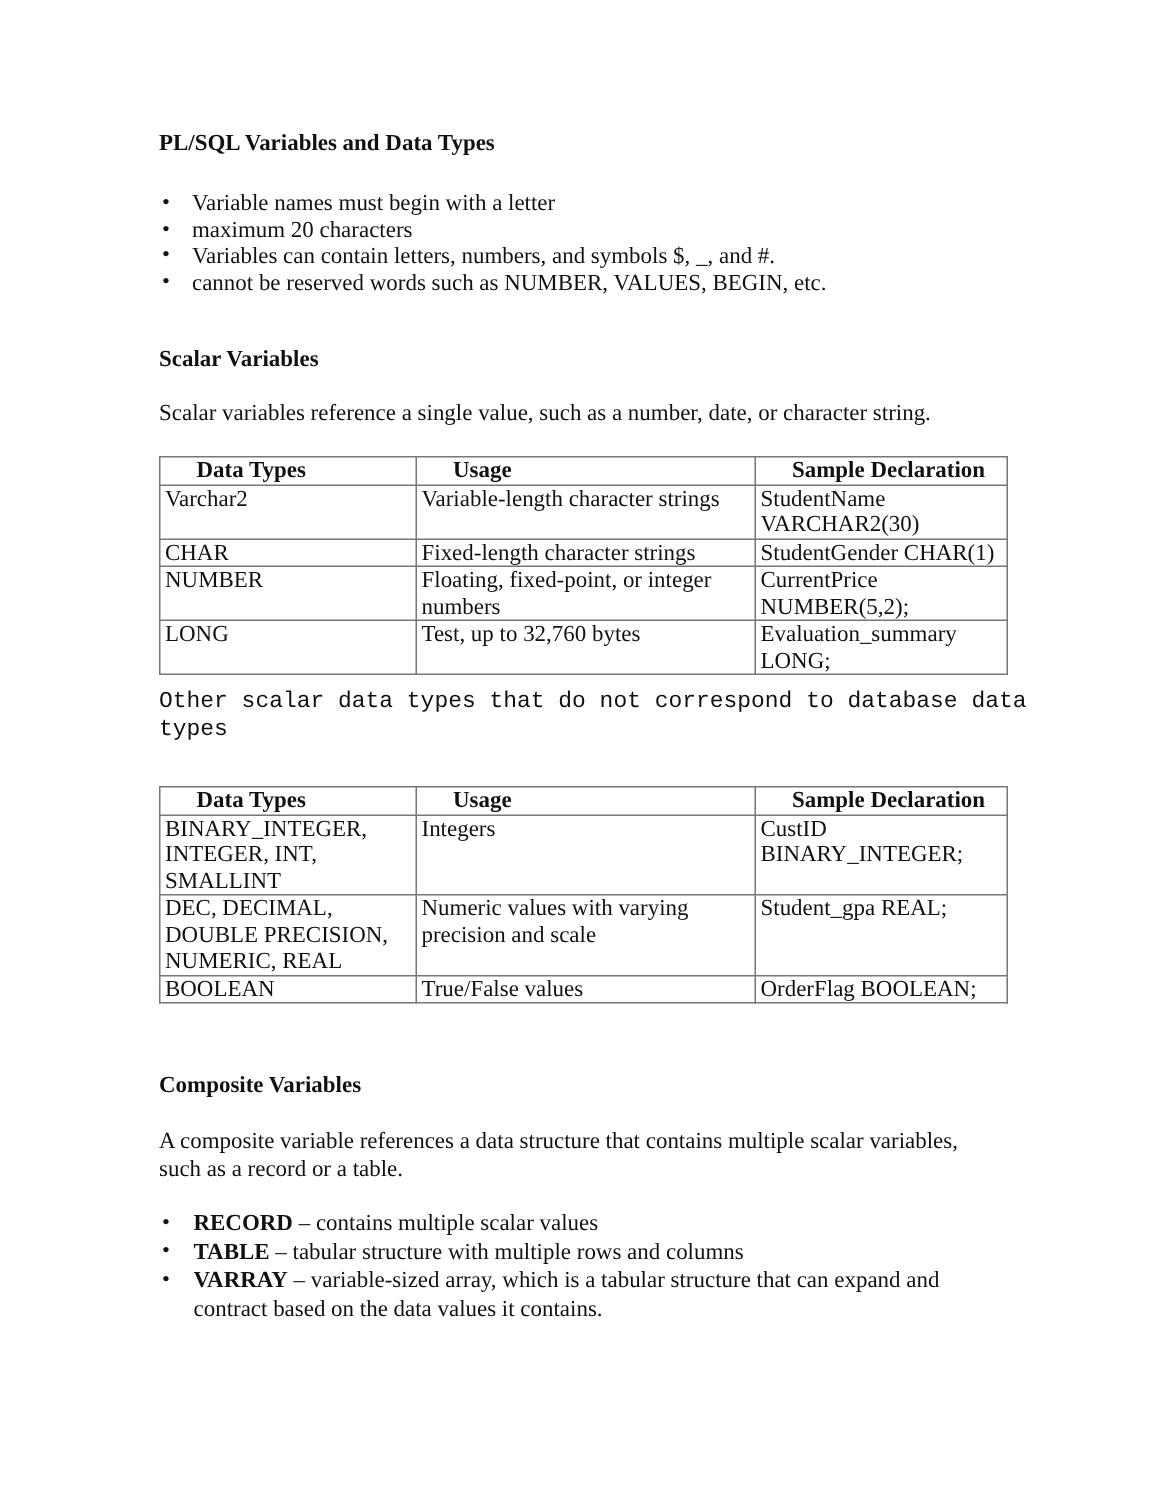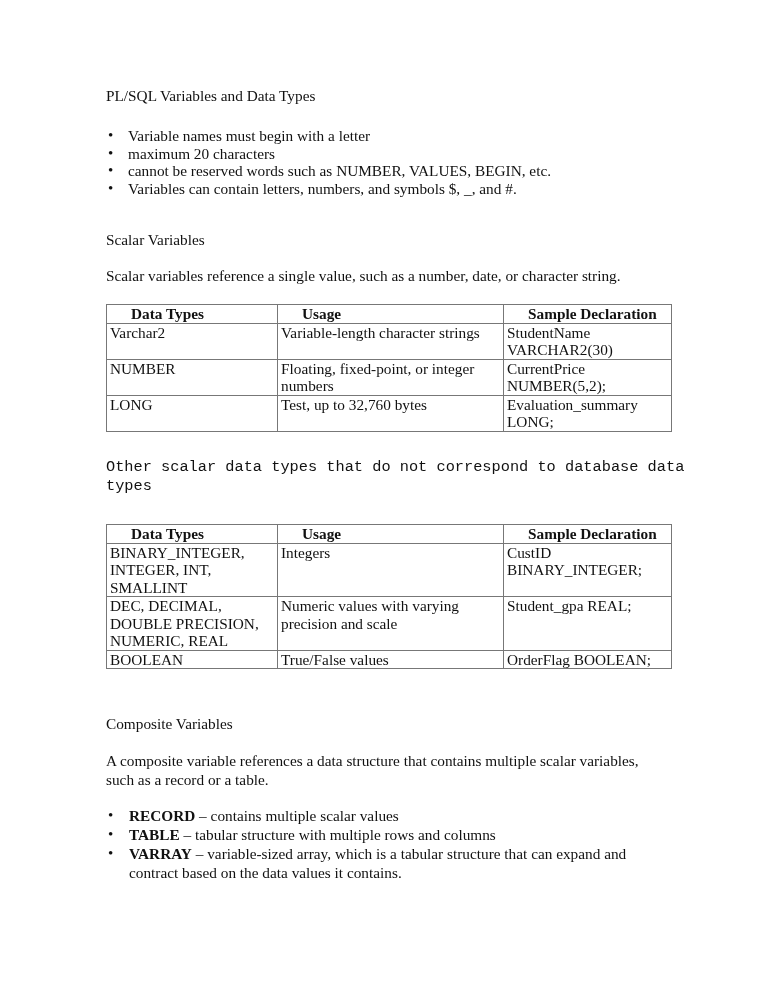--- a/index.html
+++ b/index.html
@@ -1,19 +1,19 @@
 <!DOCTYPE html>
 <html><head>
 <meta charset="utf-8">
 <style>
   html, body { margin: 0; padding: 0; background: #ffffff; }
   body { width: 768px; height: 994px; position: relative; overflow: hidden;
          font-family: "Liberation Serif", "DejaVu Serif", serif; font-size: 15.3px; color: #111; }
   .page { position: absolute; left: 106px; top: 0; width: 560px; }
-  .h { font-weight: normal; position: absolute; left: 0; white-space: nowrap; }
+  .h { font-weight: bold; position: absolute; left: 0; white-space: nowrap; }
   .p { position: absolute; left: 0; line-height: 19px; }
   ul.bl { position: absolute; left: 0; margin: 0; padding: 0; list-style: none; }
   ul.bl li { position: relative; line-height: 17.5px; padding-left: 22px; }
   ul.bl li::before { content: "\2022"; position: absolute; left: 2px; top: 0; font-size: 15px; }
   ul.bl2 li { padding-left: 23px; line-height: 19px; }
   table.t { position: absolute; left: 0; border-collapse: collapse; width: 566px; }
   table.t td { border: 1px solid #777; vertical-align: top; padding: 0 3px; line-height: 17.5px; }
   table.t td.c1 { width: 143px; }
   table.t td.c2 { width: 198px; }
   table.t tr.hd td { font-weight: bold; padding-left: 24px; }
@@ -22,38 +22,43 @@
 </head>
 <body>
 
 <div class="page">
 
   <div class="h" style="top:87px;">PL/SQL Variables and Data Types</div>
 
   <ul class="bl" style="top:127px; width:560px;">
     <li>Variable names must begin with a letter</li>
     <li>maximum 20 characters</li>
+    <li>Variables can contain letters, numbers, and symbols $, _, and #.</li>
     <li>cannot be reserved words such as NUMBER, VALUES, BEGIN, etc.</li>
-    <li>Variables can contain letters, numbers, and symbols $, _, and #.</li>
   </ul>
 
   <div class="h" style="top:231px;">Scalar Variables</div>
   <div class="p" style="top:266px; width:580px;">Scalar variables reference a single value, such as a number, date, or character string.</div>
 
   <table class="t" style="top:304px;">
     <tbody>
         <tr class="hd">
       <td class="c1">Data Types</td>
       <td class="c2">Usage</td>
       <td>Sample Declaration</td>
     </tr>
     <tr>
       <td class="c1">Varchar2</td>
       <td class="c2">Variable-length character strings</td>
       <td>StudentName VARCHAR2(30)</td>
+    </tr>
+    <tr>
+      <td class="c1">CHAR</td>
+      <td class="c2">Fixed-length character strings</td>
+      <td>StudentGender CHAR(1)</td>
     </tr>
     <tr>
       <td class="c1">NUMBER</td>
       <td class="c2">Floating, fixed-point, or integer numbers</td>
       <td>CurrentPrice NUMBER(5,2);</td>
     </tr>
     <tr>
       <td class="c1">LONG</td>
       <td class="c2">Test, up to 32,760 bytes</td>
       <td>Evaluation_summary LONG;</td>

